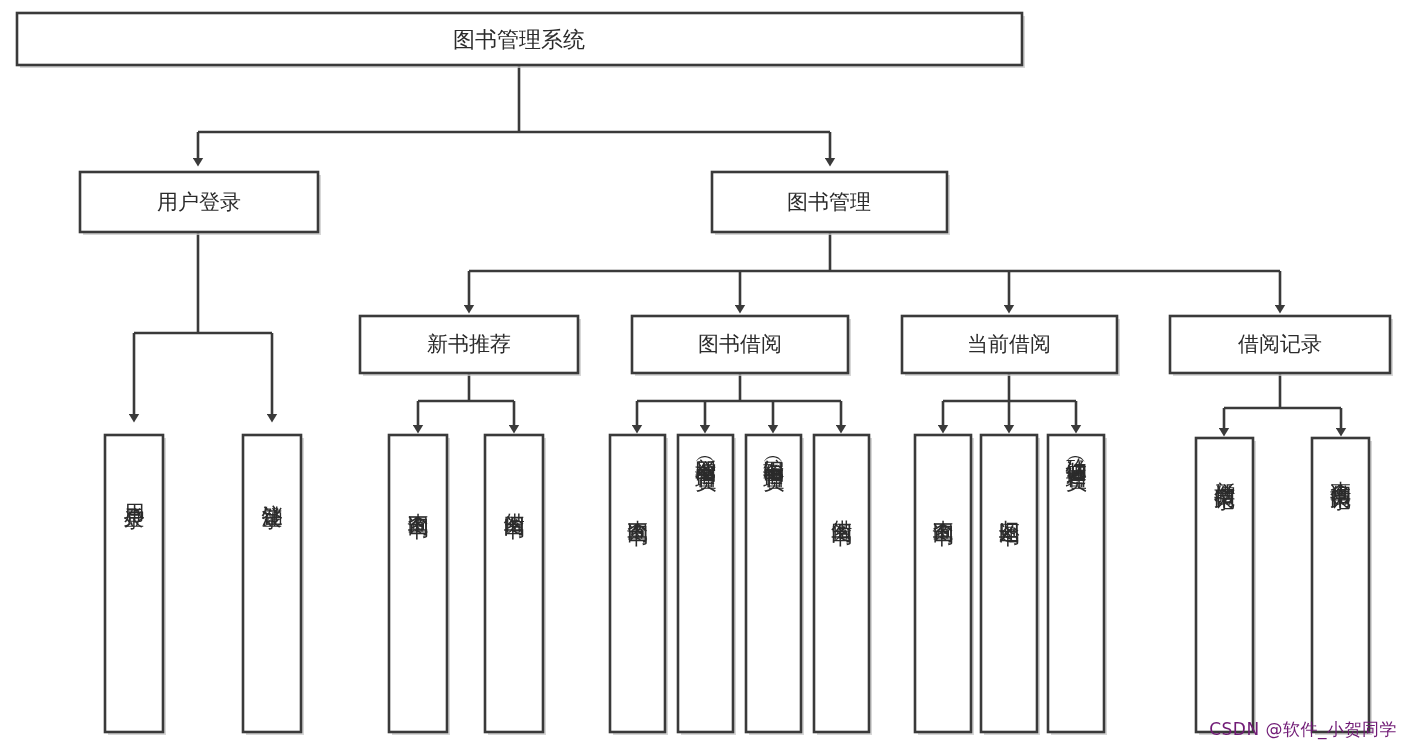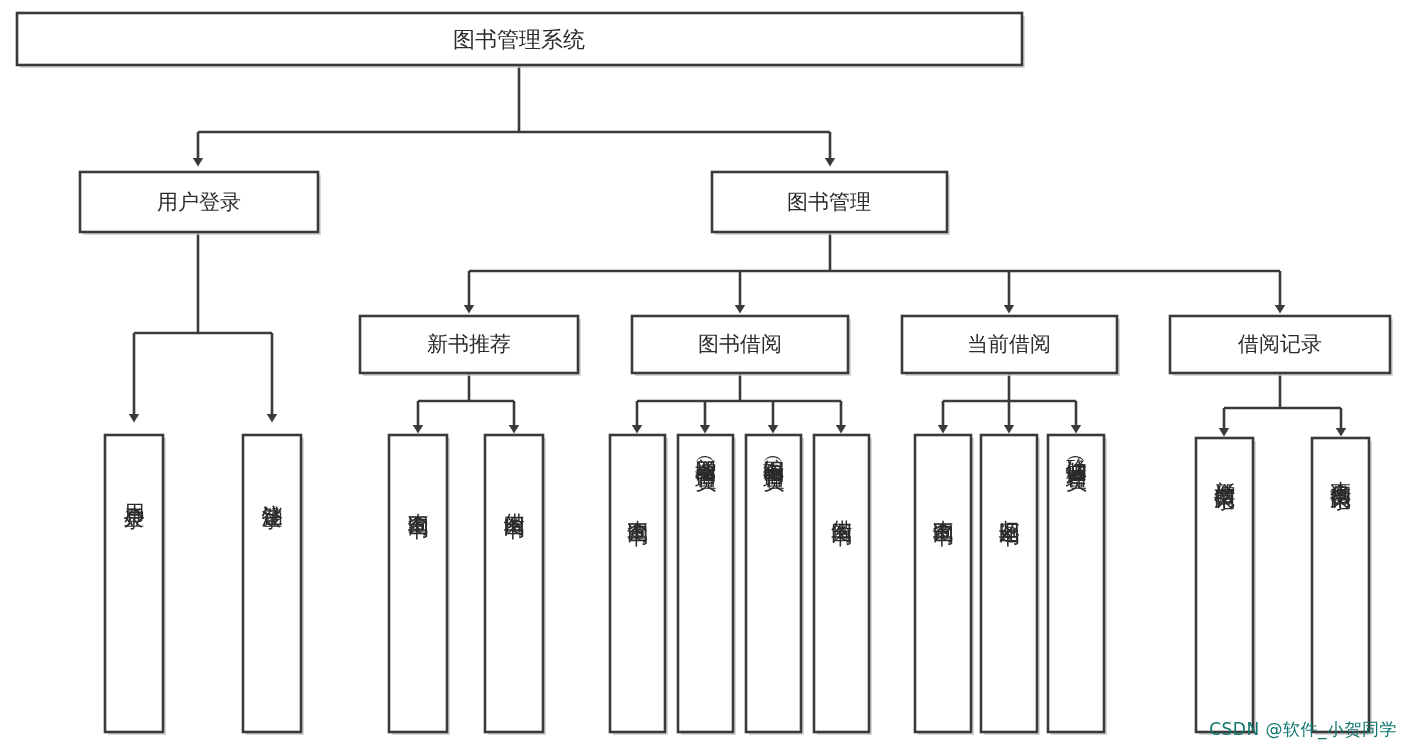--- a/index.html
+++ b/index.html
@@ -74,21 +74,21 @@
     letter-spacing: 2px;
     color: #2b2b2b;
     white-space: nowrap;
   }
   .watermark {
     position: absolute;
     right: 8px;
     bottom: 6px;
     font-family: "DejaVu Sans", "Liberation Sans", sans-serif;
     font-size: 17px;
-    color: #0f766e;
+    color: #701a75;
     letter-spacing: 0.5px;
     white-space: nowrap;
   }
 </style>
 </head>
 <body>
 
 <div id="diagram-root">
 
   <svg id="tree-svg" viewBox="0 0 1405 747">

